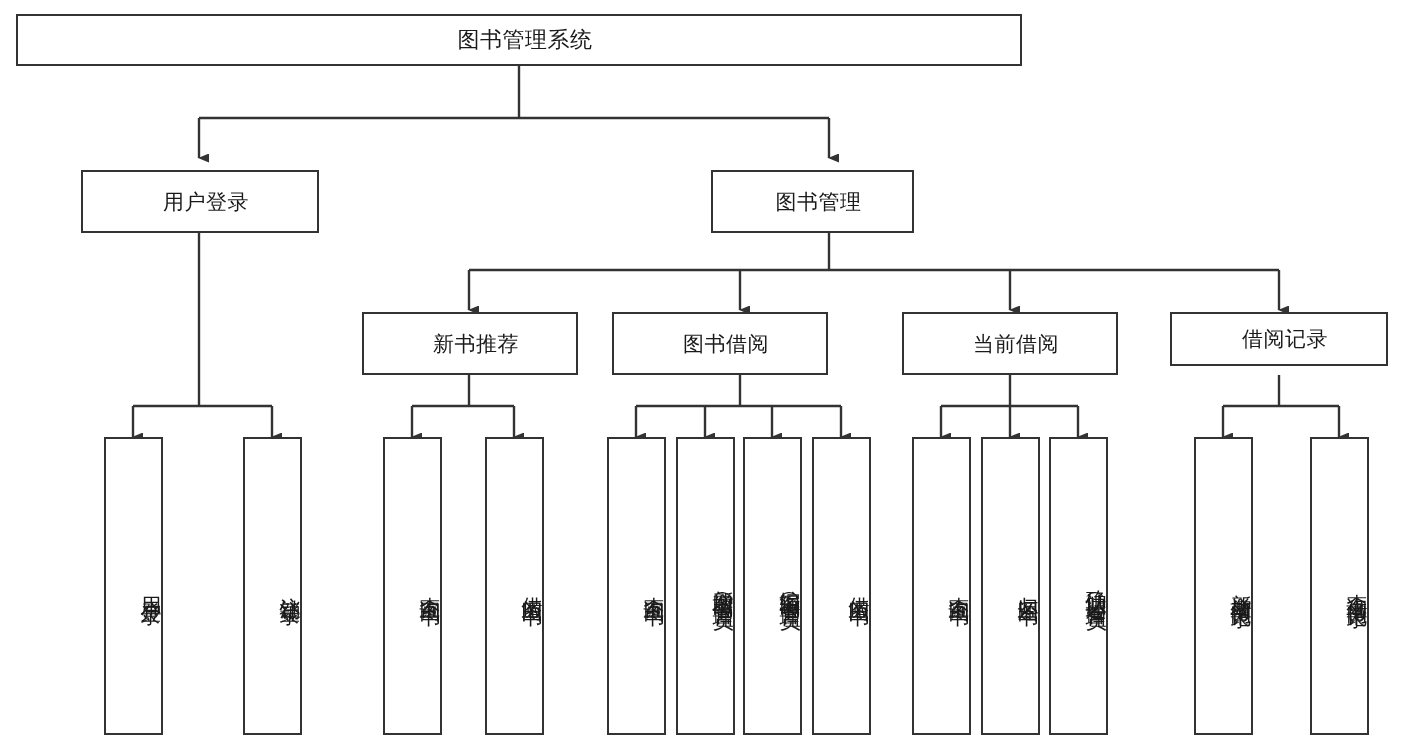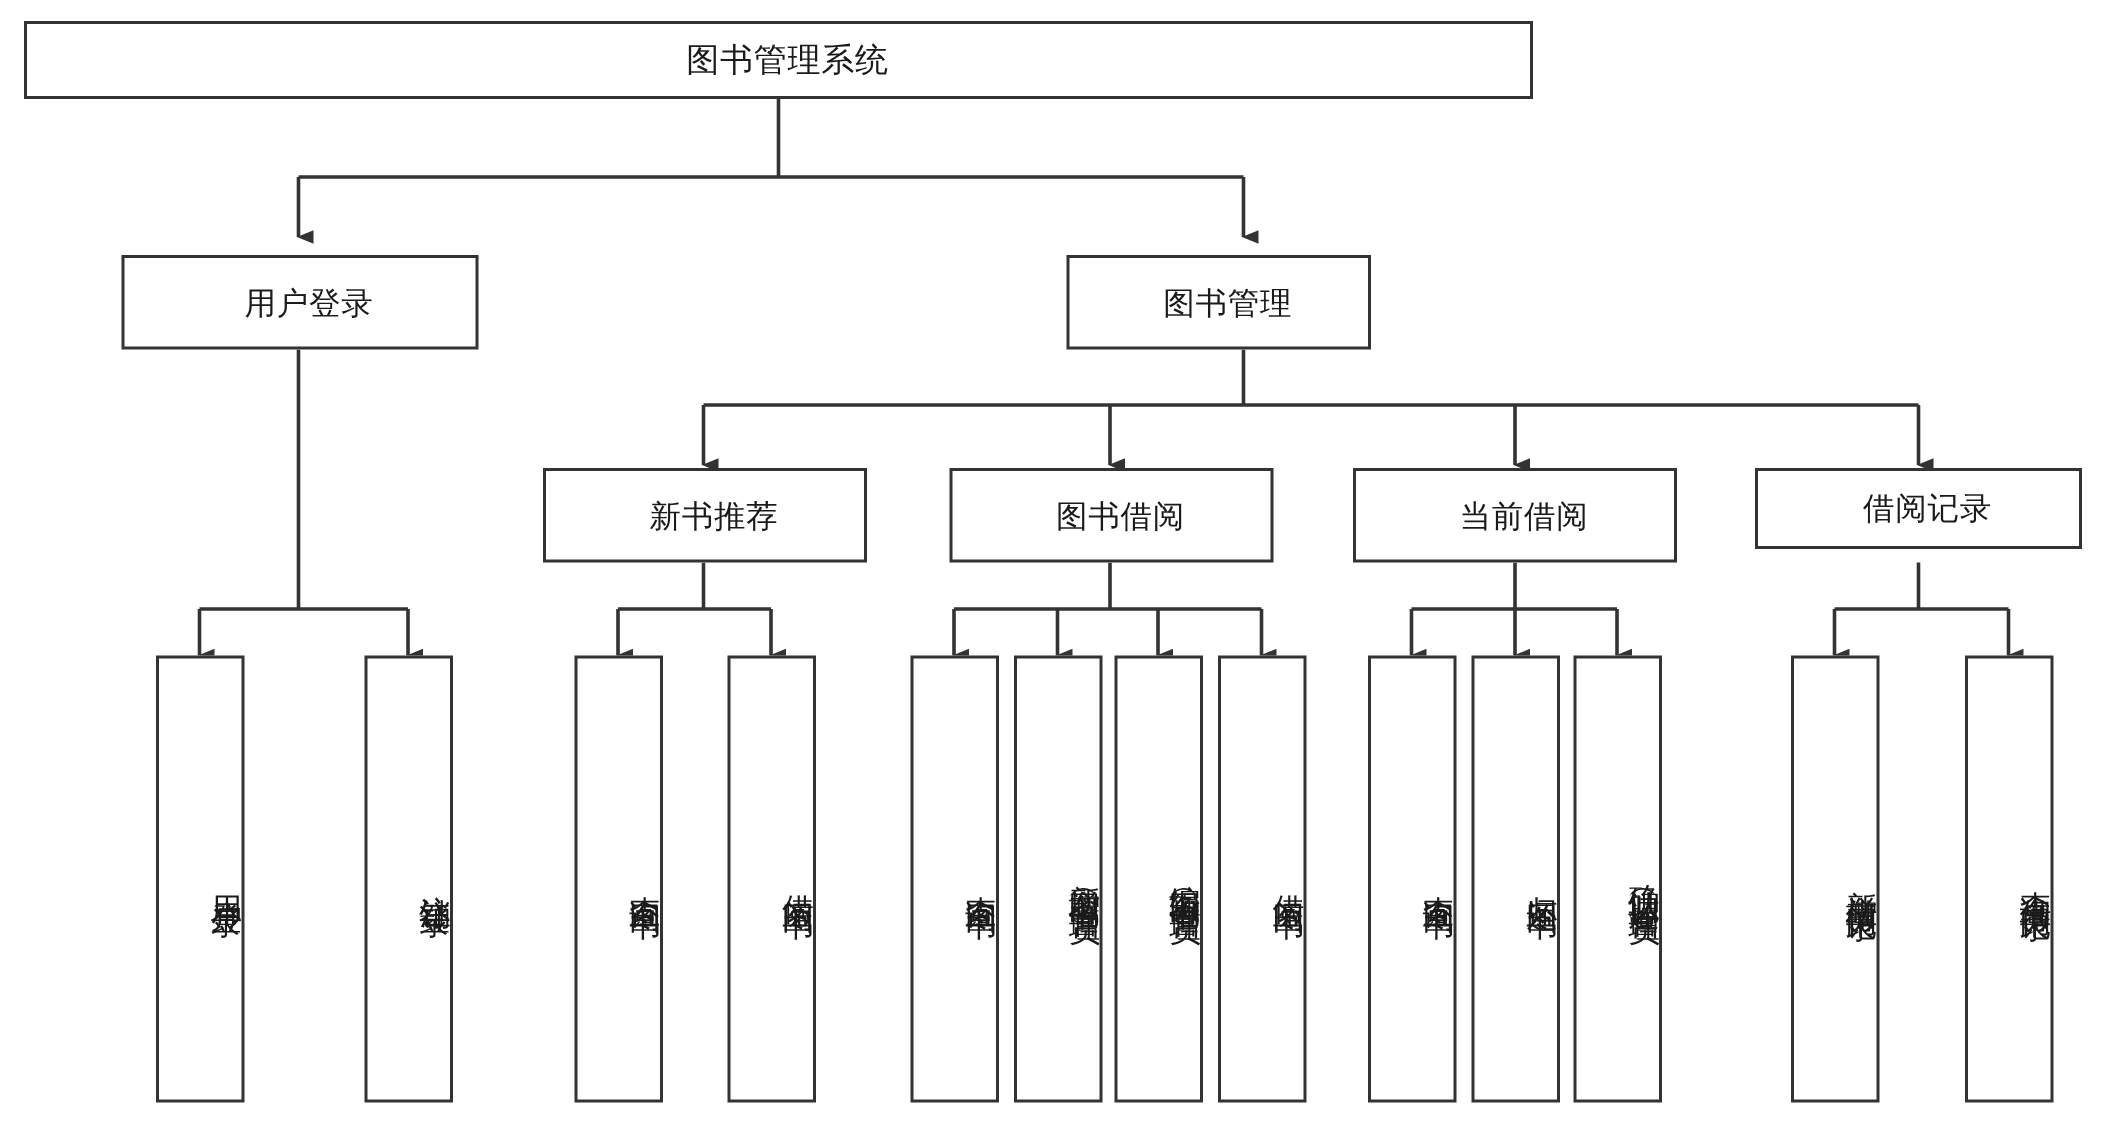--- a/index.html
+++ b/index.html
@@ -134,21 +134,21 @@
   <div class="node horizontal" style="left:81px; top:170px; width:238px; height:63px;">
     <span class="node-label">用户登录</span>
   </div>
   <div class="node horizontal" style="left:711px; top:170px; width:203px; height:63px;">
     <span class="node-label">图书管理</span>
   </div>
 
   <div class="node horizontal" style="left:362px; top:312px; width:216px; height:63px;">
     <span class="node-label">新书推荐</span>
   </div>
-  <div class="node horizontal" style="left:633px; top:312px; width:216px; height:63px;">
+  <div class="node horizontal" style="left:612px; top:312px; width:216px; height:63px;">
     <span class="node-label">图书借阅</span>
   </div>
   <div class="node horizontal" style="left:902px; top:312px; width:216px; height:63px;">
     <span class="node-label">当前借阅</span>
   </div>
   <div class="node horizontal" style="left:1170px; top:312px; width:218px; height:54px;">
     <span class="node-label">借阅记录</span>
   </div>
 
   <div class="node vertical" style="left:104px; top:437px; width:59px; height:298px;">

